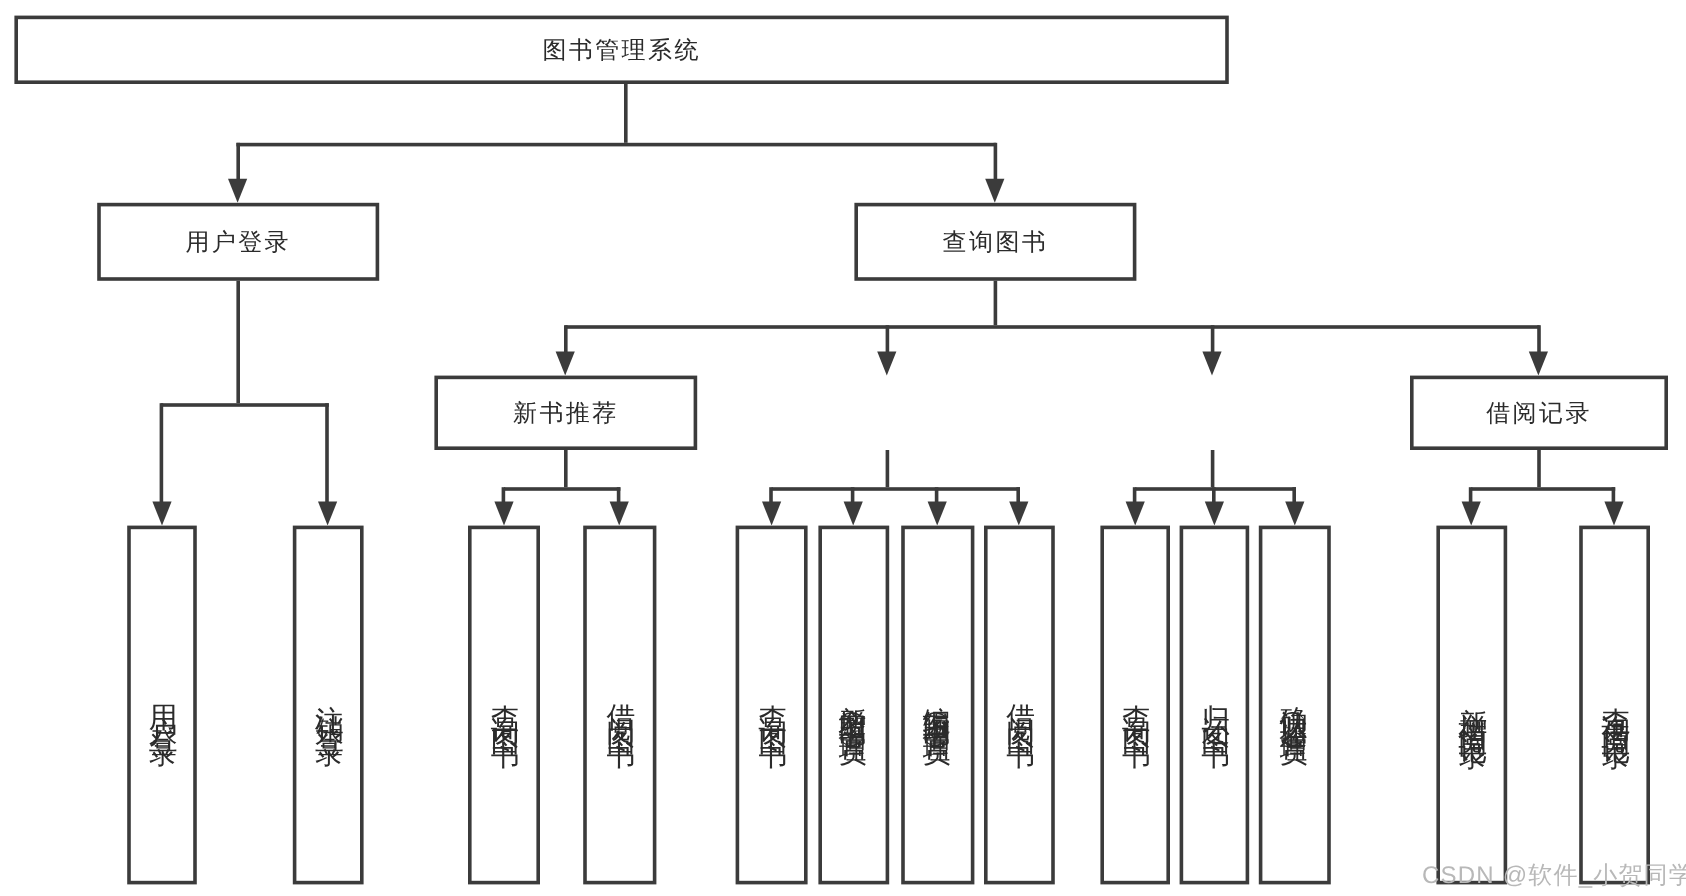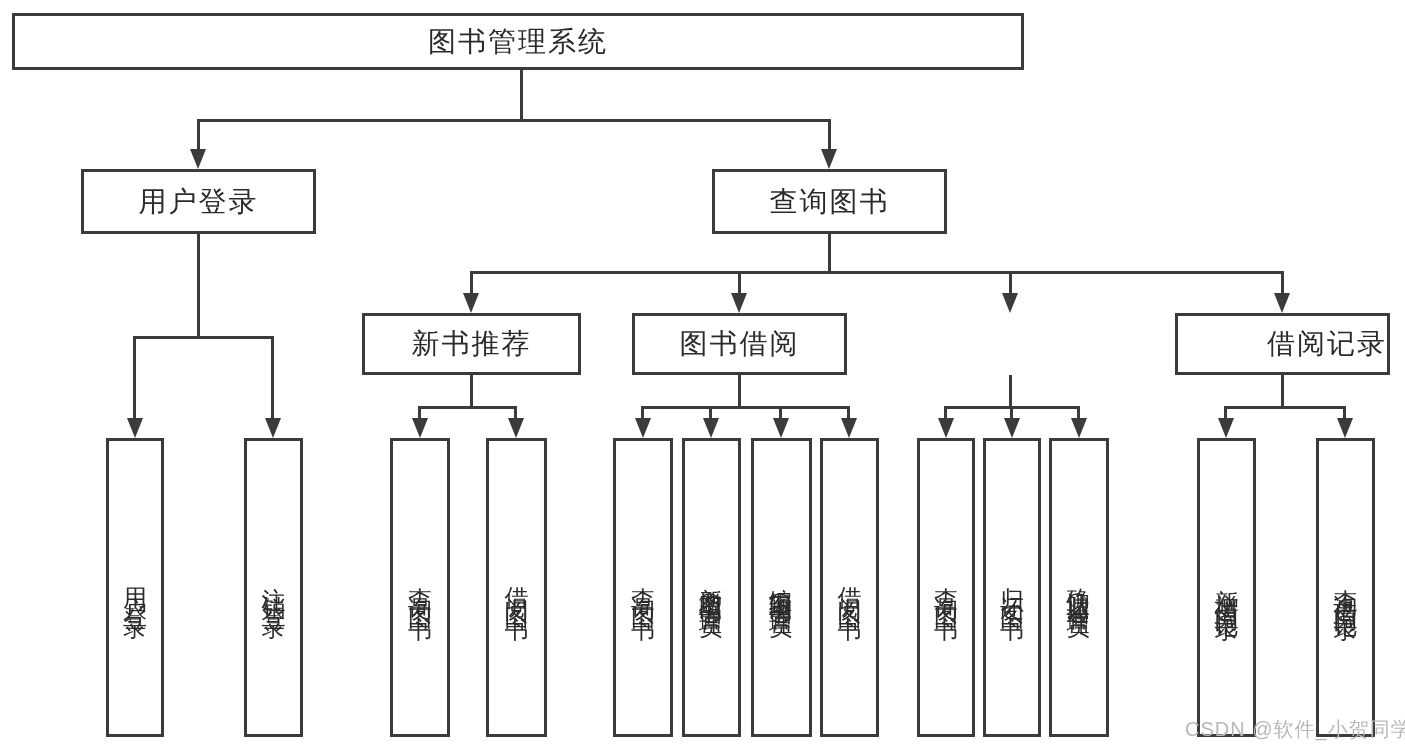--- a/index.html
+++ b/index.html
@@ -13,21 +13,21 @@
   .box {
     position:absolute;
     box-sizing:border-box;
     border:3px solid #3b3b3b;
     background:#ffffff;
     display:flex;
     align-items:center;
     justify-content:center;
     color:#2b2b2b;
   }
-  .hbox { font-size:28px; letter-spacing:2px; }
+  .hbox { font-size:20px; letter-spacing:2px; }
   .vbox {
     writing-mode:vertical-rl;
     text-orientation:mixed;
     font-size:24px;
   }
   .v4 { letter-spacing:10px; }
   .v6 { letter-spacing:6px; }
   .v9 { letter-spacing:4px; font-size:23px; }
   .hline, .vline { position:absolute; background:#3b3b3b; }
   .hline { height:3px; }
@@ -86,24 +86,21 @@
   <div class="vline" style="left:738px; top:271px; height:24px;"></div>
   <div class="arrow" style="left:731px; top:293px;"></div>
   <div class="vline" style="left:1009px; top:271px; height:24px;"></div>
   <div class="arrow" style="left:1002px; top:293px;"></div>
   <div class="vline" style="left:1281px; top:271px; height:24px;"></div>
   <div class="arrow" style="left:1274px; top:293px;"></div>
 
   <div class="box hbox" style="left:362px; top:313px; width:219px; height:62px;">
     <span>新书推荐</span>
   </div>
-  <div class="box hbox" style="left:632px; top:313px; width:215px; height:62px;">
-    <span>图书借阅</span>
-  </div>
-  <div class="box hbox" style="left:1175px; top:313px; width:215px; height:62px;justify-content:flex-end;">
+  <div class="box hbox" style="left:1175px; top:313px; width:215px; height:62px;">
     <span>借阅记录</span>
   </div>
 
   <div class="vline" style="left:470px; top:375px; height:31px;"></div>
   <div class="hline" style="left:420px; top:406px; width:97px;"></div>
   <div class="vline" style="left:418px; top:406px; height:14px;"></div>
   <div class="arrow" style="left:412px; top:418px;"></div>
   <div class="vline" style="left:514px; top:406px; height:14px;"></div>
   <div class="arrow" style="left:508px; top:418px;"></div>
 

